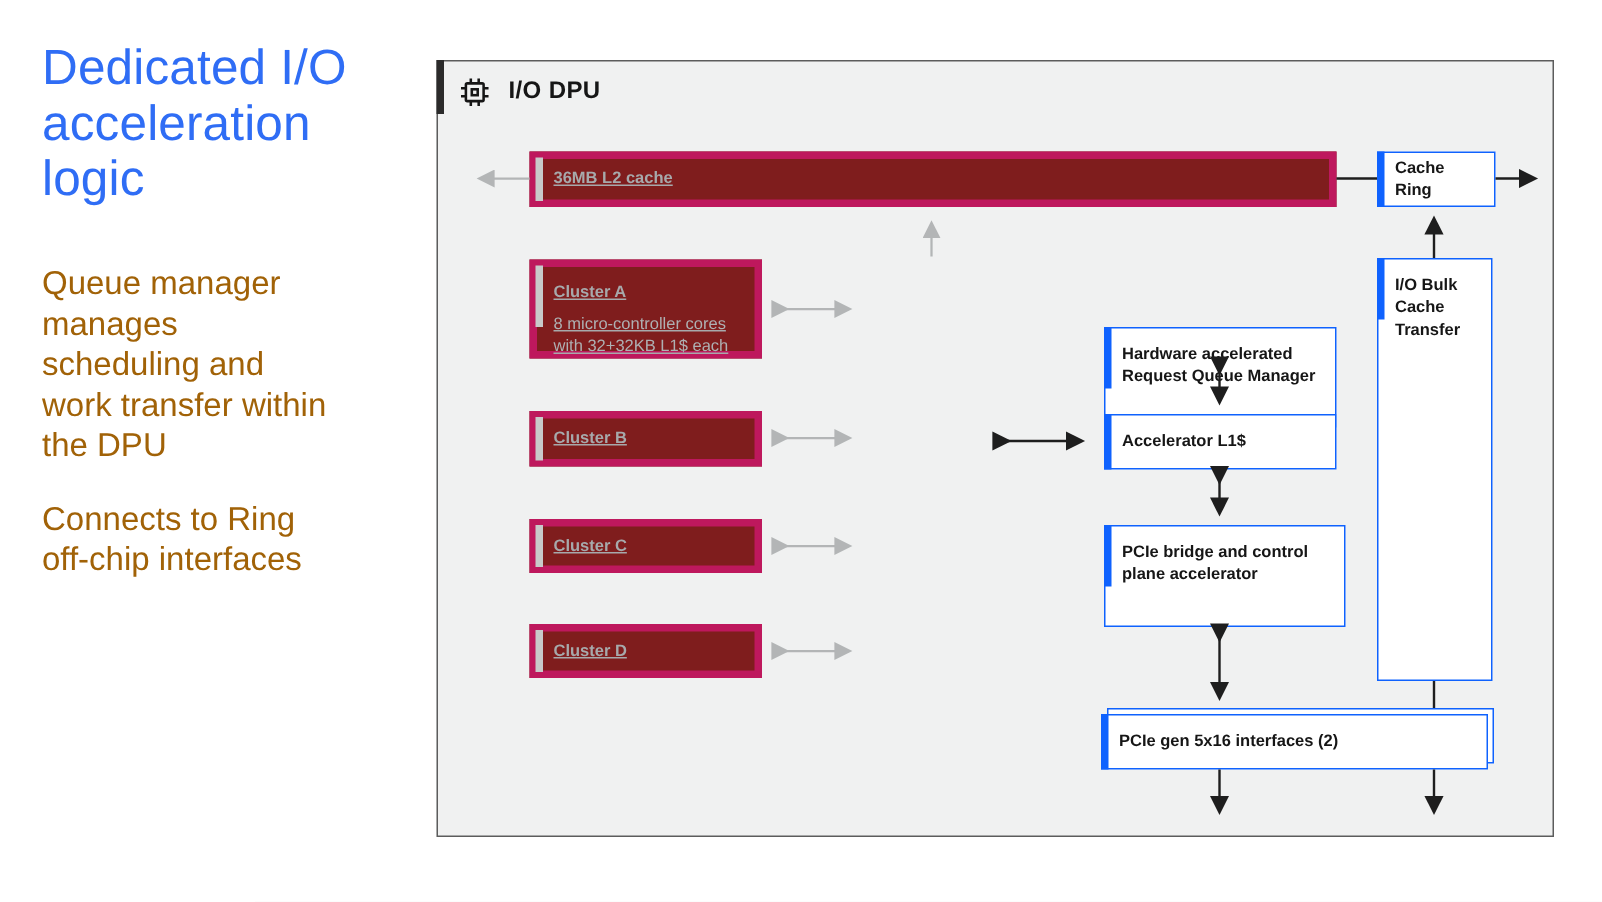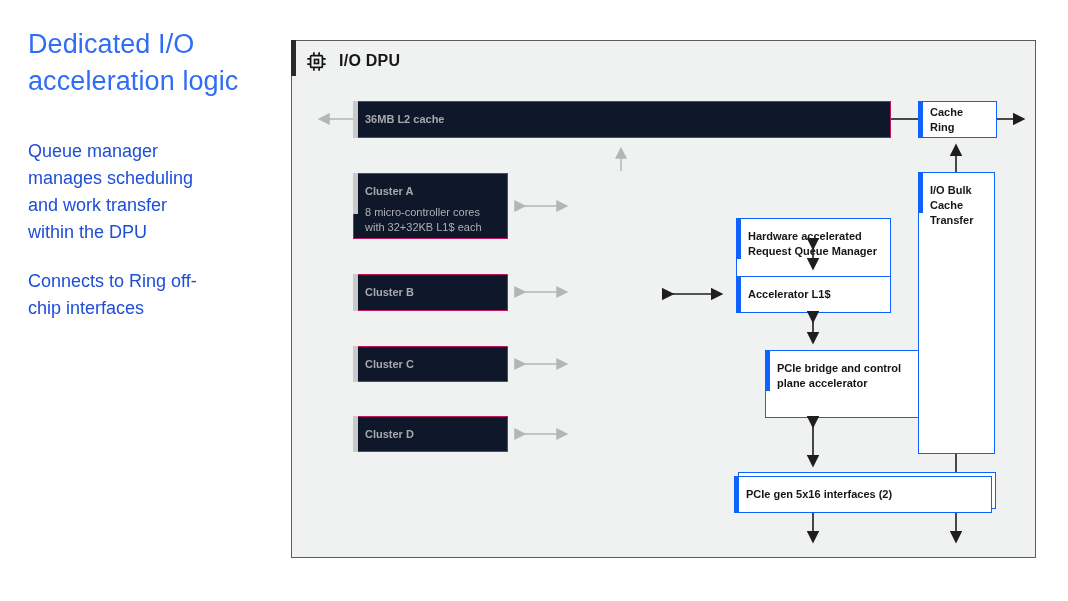--- a/index.html
+++ b/index.html
@@ -1,62 +1,62 @@
 <!DOCTYPE html>
 <html><head>
 <meta charset="utf-8">
 <style>
   * { margin:0; padding:0; box-sizing:border-box; }
   html,body { width:1068px; height:601px; background:#ffffff;
               font-family:"Liberation Sans", sans-serif; overflow:hidden; }
 
   
   .sidebar { position:absolute; left:28px; top:26px; width:225px; }
-  .slide-title { color:#2f6df5; font-size:27px; line-height:37px; font-weight:400;
+  .slide-title { color:#2f6df5; font-size:33px; line-height:37px; font-weight:400;
                  letter-spacing:.1px; margin-bottom:38px; }
-  .slide-para { color:#1d4ed8; font-size:18px; line-height:27px; font-weight:400;
+  .slide-para { color:#a16207; font-size:22px; line-height:27px; font-weight:400;
                 width:190px; }
   .slide-para + .slide-para { margin-top:22px; }
 
   
   .diagram { position:absolute; left:291px; top:40px; width:745px; height:518px;
              background:#f0f1f1; border:1.5px solid #5c5c5c; }
   .diagram .corner-accent { position:absolute; left:-1.5px; top:-1.5px;
              width:5px; height:36px; background:#2b2b2b; }
 
   .dpu-header { position:absolute; left:14px; top:8px; height:24px;
                 display:flex; align-items:center; gap:12px; }
   .dpu-header .hdr-label { font-size:16px; font-weight:700; color:#161616;
                 letter-spacing:.25px; }
 
   
   .box { position:absolute; font-size:11px; line-height:15px; padding:10px 11px; }
   .box .accent { position:absolute; left:-1px; top:-1px; width:5px;
                  height:41px; max-height:calc(100% + 2px); }
   .box.vc { display:flex; align-items:center; padding-top:0; padding-bottom:0; }
 
-  .grey { background:#0f172a; border:1px solid #be185d; color:#a7a9ab;
-          font-weight:600; }
+  .grey { background:#7f1d1d; border:5px solid #be185d; color:#a7a9ab;
+          font-weight:600;text-decoration:underline; }
   .grey .accent { background:#c8caca; }
   .grey .sub { font-weight:400; margin-top:6px; color:#aeb0b2; }
 
   .blue { background:#ffffff; border:1px solid #0f62fe; color:#161616;
           font-weight:700; }
   .blue .accent { background:#0f62fe; }
 
   
   .b-l2      { left:61px;  top:60px;  width:538px; height:37px; }
   .b-cla     { left:61px;  top:132px; width:155px; height:66px; }
   .b-clb     { left:61px;  top:233px; width:155px; height:37px; }
   .b-clc     { left:61px;  top:305px; width:155px; height:36px; }
   .b-cld     { left:61px;  top:375px; width:155px; height:36px; }
   .b-fab     { left:290px; top:130px; width:77px;  height:282px; }
   .b-rqm     { left:444px; top:132px; width:155px; height:67px;margin-top:45px; }
   .b-l1      { left:444px; top:235px; width:155px; height:37px;padding-left:11px; }
-  .b-bridge  { left:444px; top:309px; width:161px; height:68px;margin-left:29px; }
+  .b-bridge  { left:444px; top:309px; width:161px; height:68px; }
   .b-ring    { left:626px; top:60px;  width:79px;  height:37px; }
   .b-bulk    { left:626px; top:131px; width:77px;  height:282px; }
   .b-pcie    { left:442px; top:435px; width:258px; height:37px; z-index:3; }
   .b-pcie-back { left:446px; top:431px; width:258px; height:37px;
                  background:#fff; border:1px solid #0f62fe; z-index:2; }
 
   .arrow-layer { position:absolute; left:0; top:0; width:745px; height:518px;
                  pointer-events:none; z-index:4; }
   .box { z-index:3; }
 </style>

